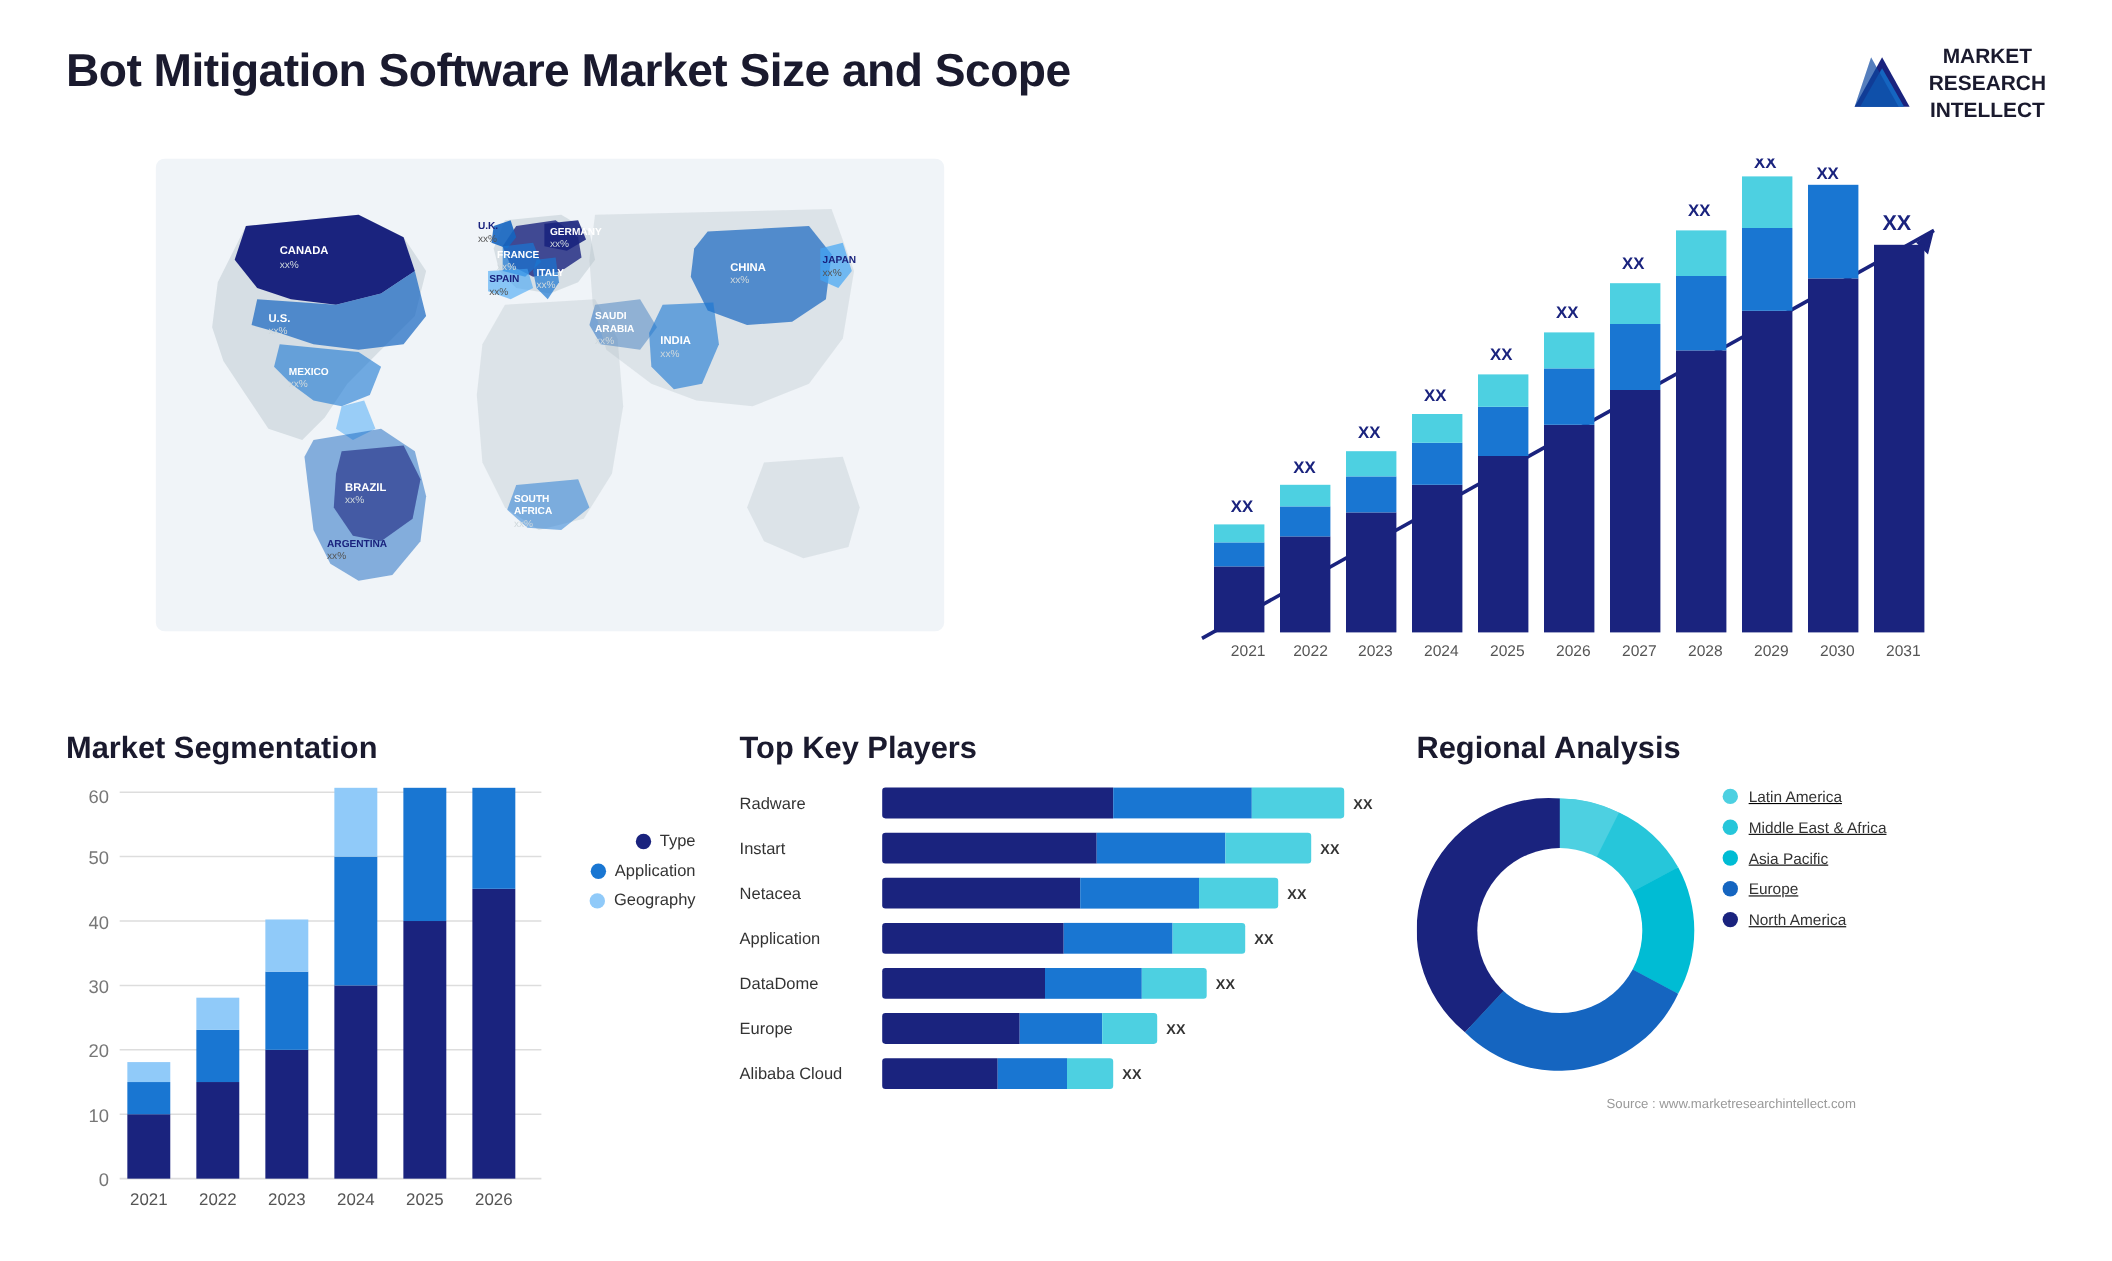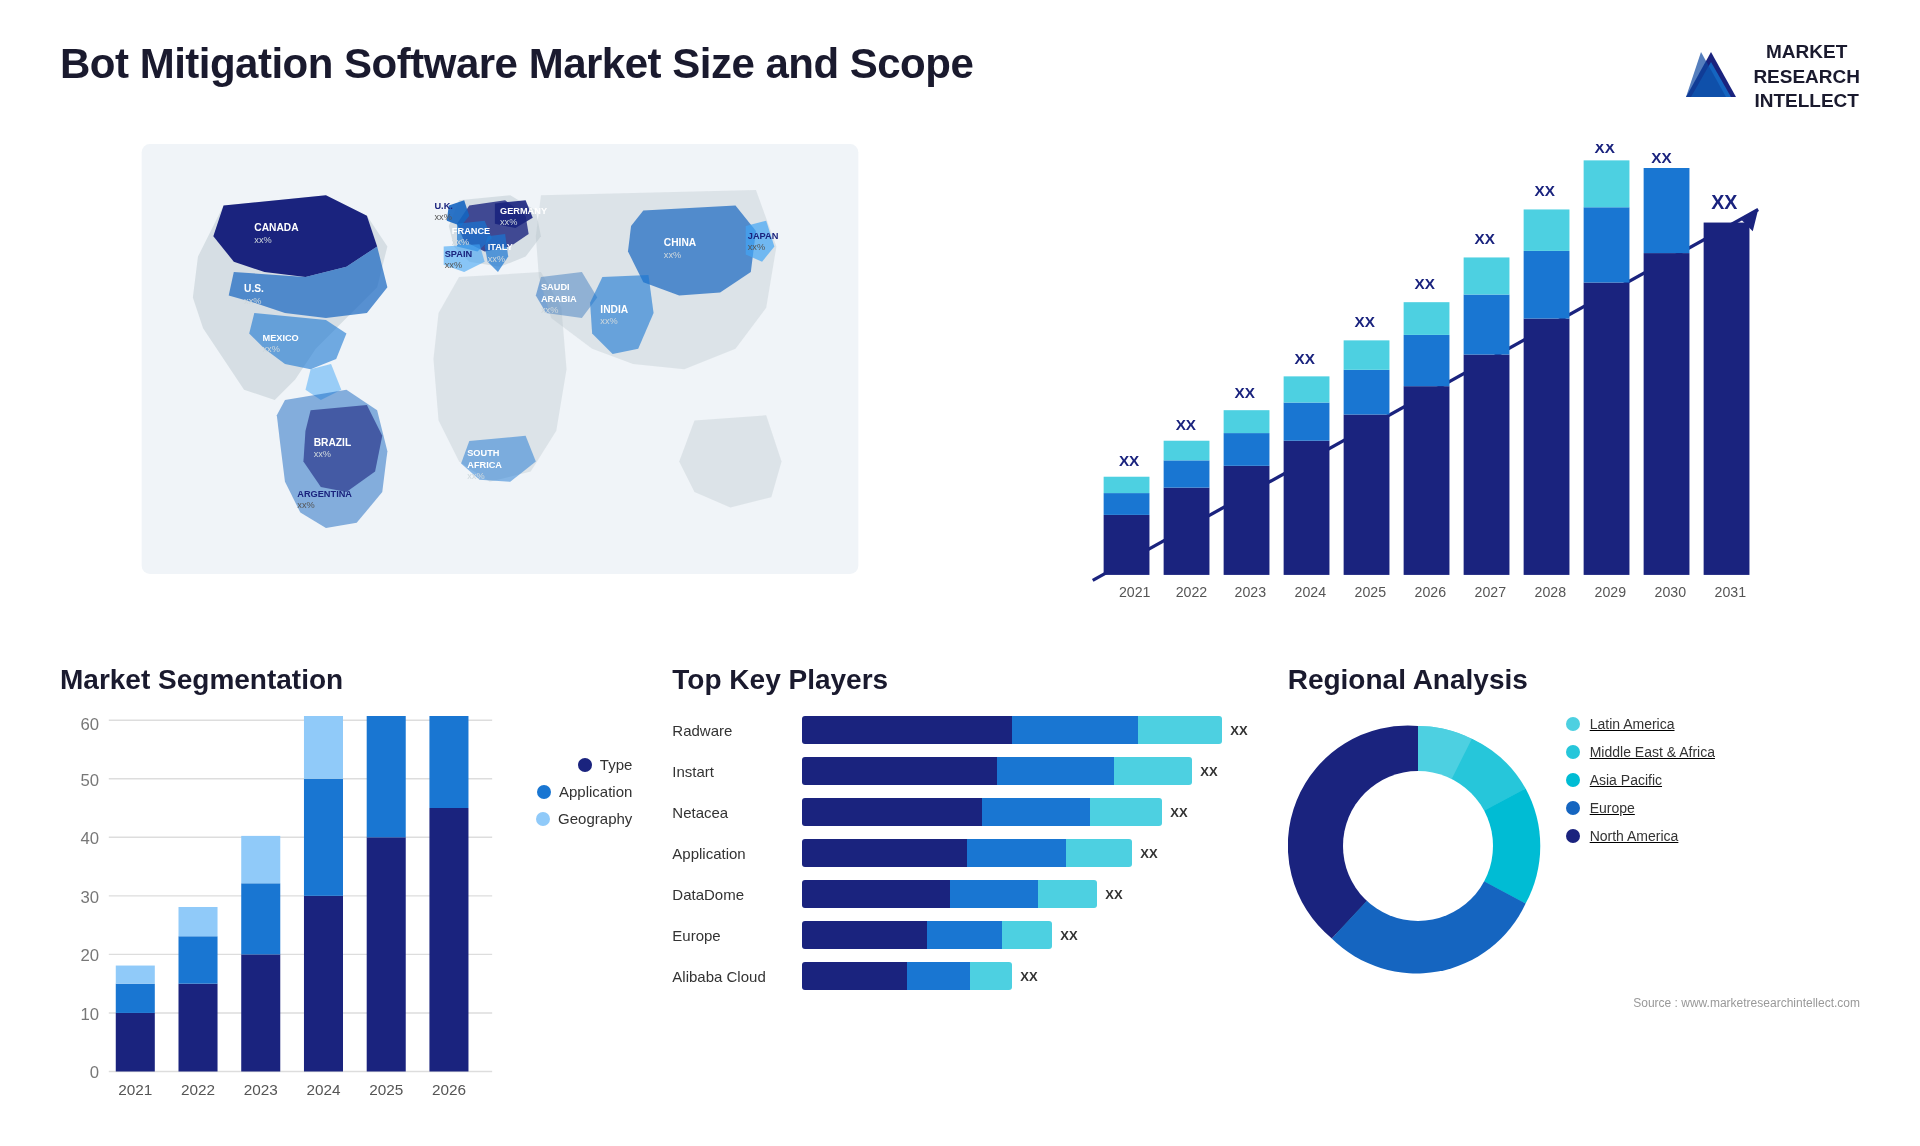--- a/index.html
+++ b/index.html
@@ -567,18 +567,18 @@
           <div class="regional-legend-item">
             <div class="regional-dot" style="background:#1565c0;"></div>
             <span>Europe</span>
           </div>
           <div class="regional-legend-item">
             <div class="regional-dot" style="background:#1a237e;"></div>
             <span>North America</span>
           </div>
         </div>
       </div>
-      <div style="text-align:right;margin-top:20px;font-size:12px;color:#999;">Source : www.marketresearchintellect.com</div>
+      <div style="text-align:center;margin-top:20px;font-size:12px;color:#999;">Source : www.marketresearchintellect.com</div>
     </div>
 
   </div>
 
 </div>
 
 </body></html>

